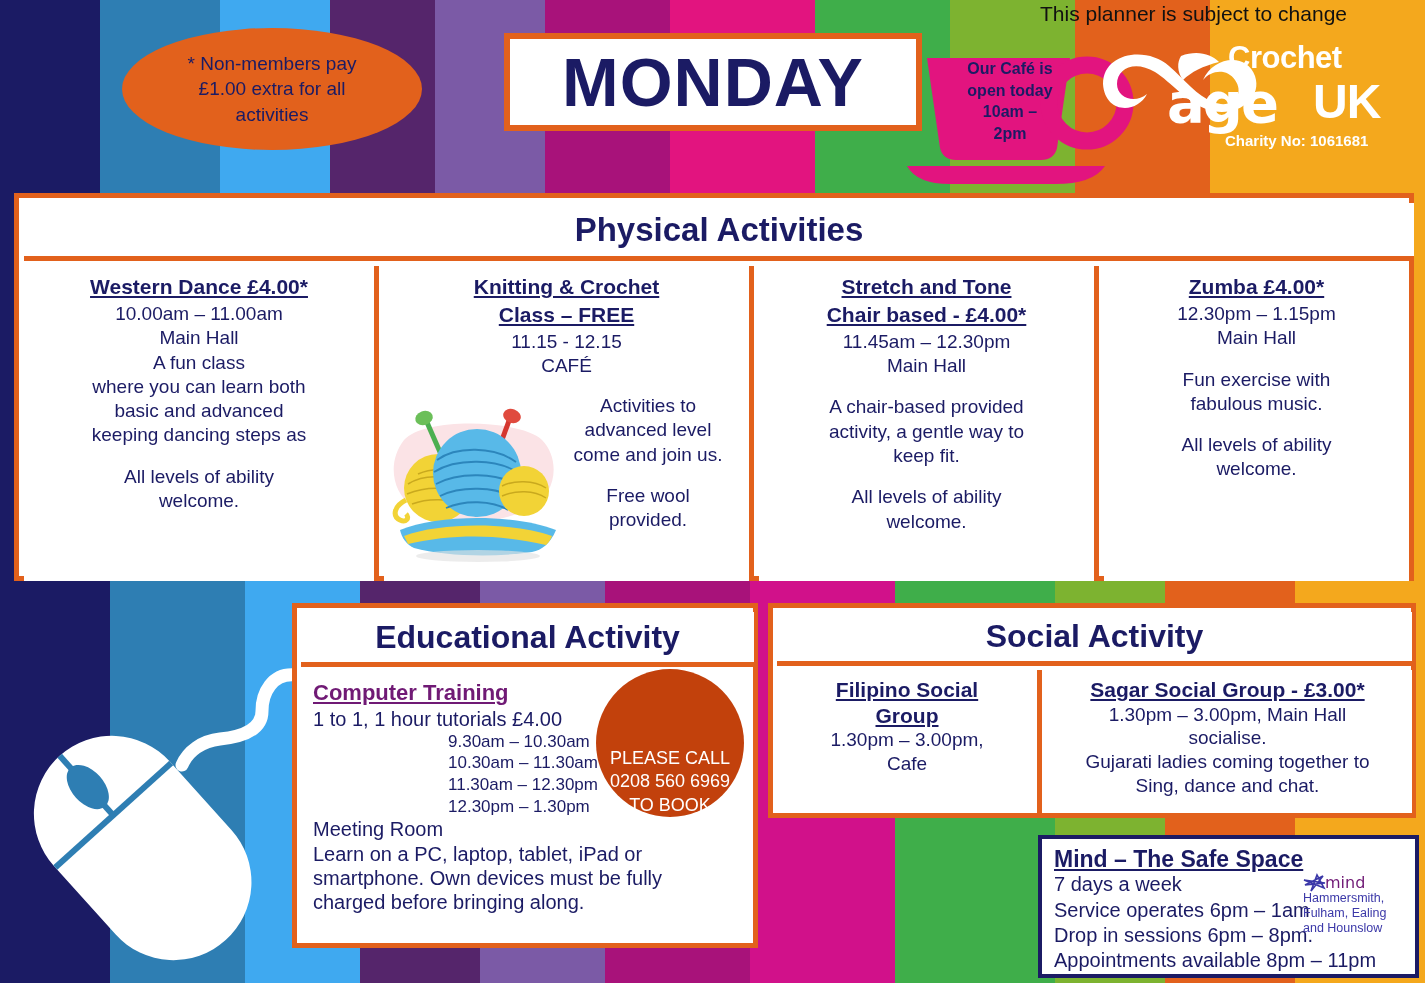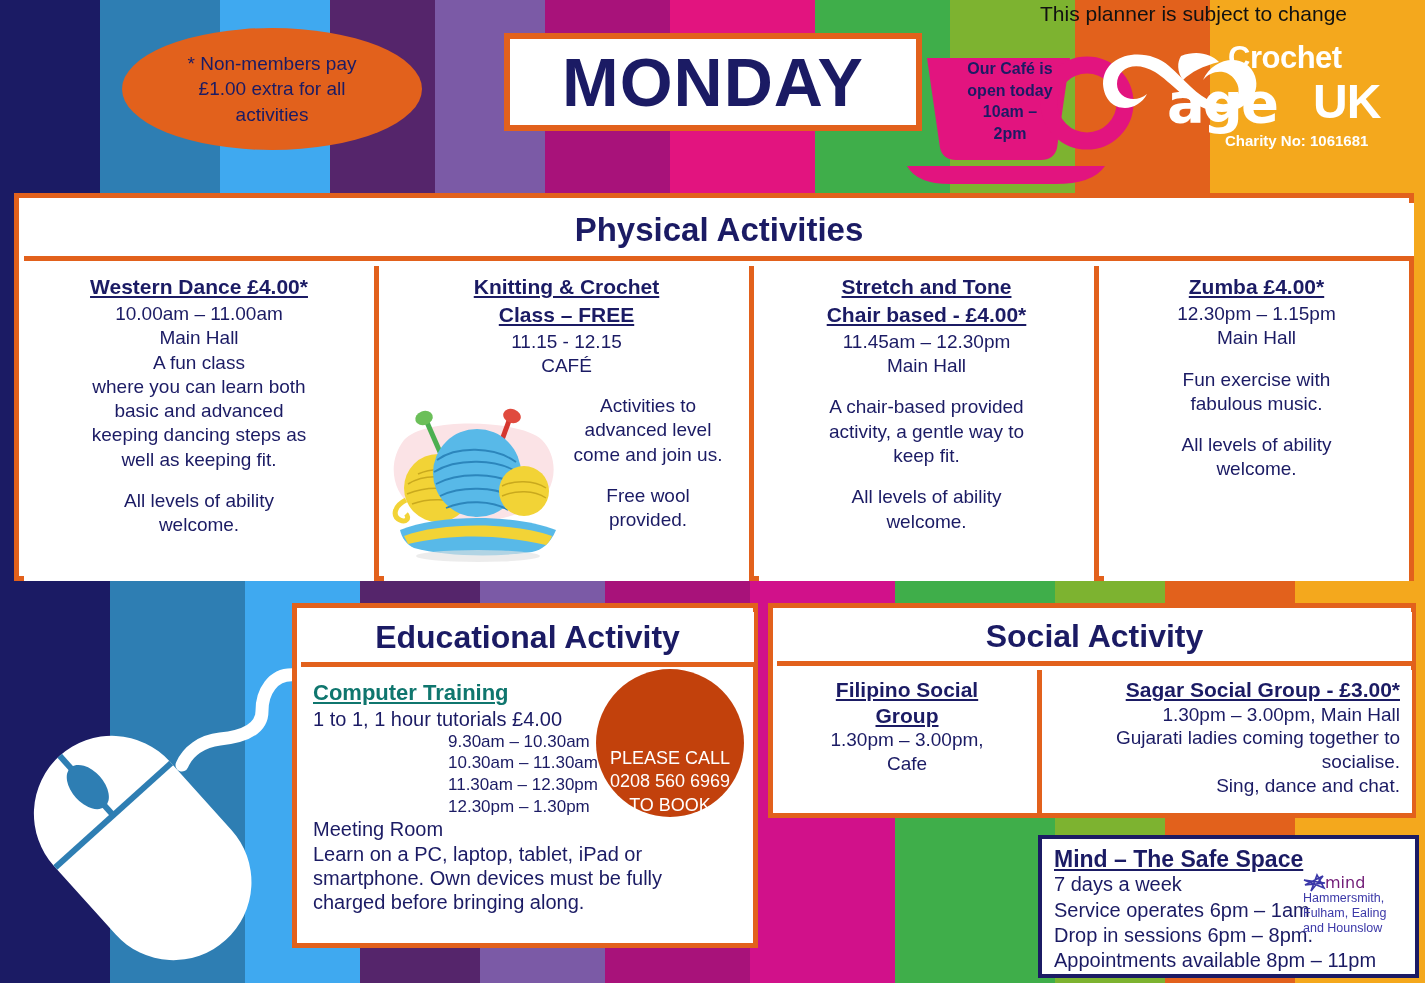--- a/index.html
+++ b/index.html
@@ -110,21 +110,21 @@
     position: absolute; left: 4px; top: 4px; width: 453px; height: 55px;
     background: #ffffff; border-bottom: 5px solid #E2611C;
     display: flex; align-items: center; justify-content: center;
   }
   #edu-hdr .t { font-size: 32px; font-weight: bold; color: #1B1B64; }
   #edu-body {
     position: absolute; left: 4px; top: 63px; width: 453px; height: 273px;
     padding: 8px 12px 0 12px; text-align: left;
   }
   #edu-title {
-    font-size: 22px; font-weight: bold; color: #0f766e; text-decoration: underline;
+    font-size: 22px; font-weight: bold; color: #701a75; text-decoration: underline;
     line-height: 1.25;
   }
   .edu-line { font-size: 20px; color: #1B1B64; line-height: 1.22; }
   .edu-slot { font-size: 17px; color: #1B1B64; line-height: 1.27; margin-left: 135px; }
   #please-call {
     position: absolute; left: 596px; top: 669px; width: 148px; height: 148px;
     background: #c2410c; border-radius: 50%;
     display: flex; flex-direction: column; align-items: center; justify-content: flex-end;
     text-align: center; z-index: 6;
   }
@@ -138,21 +138,21 @@
     display: flex; align-items: center; justify-content: center;
   }
   #soc-hdr .t { font-size: 32px; font-weight: bold; color: #1B1B64; }
   #soc-col-a {
     position: absolute; left: 4px; top: 62px; width: 265px; height: 143px;
     background: #ffffff; border-right: 5px solid #E2611C;
     padding: 7px 8px 0 8px; text-align: center;
   }
   #soc-col-b {
     position: absolute; left: 274px; top: 62px; width: 365px; height: 143px;
-    background: #ffffff; padding: 7px 12px 0 8px; text-align: right;
+    background: #ffffff; padding: 7px 12px 0 8px; text-align: center;
   }
   .soc-title {
     font-size: 21px; font-weight: bold; color: #1B1B64;
     text-decoration: underline; line-height: 1.22;
   }
   .soc-line { font-size: 19px; color: #1B1B64; line-height: 1.25; }
 
   
   #mind-box {
     position: absolute; left: 1038px; top: 835px; width: 381px; height: 143px;
@@ -254,21 +254,20 @@
     </div>
 
     <div class="pcol divr" style="left:5px; width:355px;">
       <div class="act-title">Western Dance £4.00*</div>
       <div class="act-line">10.00am – 11.00am</div>
       <div class="act-line">Main Hall</div>
       <div class="act-line">A fun class</div>
       <div class="act-line">where you can learn both</div>
       <div class="act-line">basic and advanced</div>
       <div class="act-line">keeping dancing steps as</div>
-      <div class="act-line">well as keeping fit.</div>
       <div class="act-gap"></div>
       <div class="act-line">All levels of ability</div>
       <div class="act-line">welcome.</div>
     </div>
 
     <div class="pcol divr" style="left:365px; width:370px; position:absolute;">
       <div class="act-title">Knitting &amp; Crochet</div>
       <div class="act-title">Class – FREE</div>
       <div class="act-line">11.15 - 12.15</div>
       <div class="act-line">CAFÉ</div>
@@ -385,22 +384,22 @@
     </div>
     <div id="soc-col-a">
       <div class="soc-title">Filipino Social</div>
       <div class="soc-title">Group</div>
       <div class="soc-line">1.30pm – 3.00pm,</div>
       <div class="soc-line">Cafe</div>
     </div>
     <div id="soc-col-b">
       <div class="soc-title">Sagar Social Group - £3.00*</div>
       <div class="soc-line">1.30pm – 3.00pm, Main Hall</div>
+      <div class="soc-line">socialise.</div>
       <div class="soc-line">Gujarati ladies coming together to</div>
-      <div class="soc-line">socialise.</div>
       <div class="soc-line">Sing, dance and chat.</div>
     </div>
   </div>
 
   <div id="mind-box">
     <div id="mind-title">Mind – The Safe Space</div>
     <div class="mind-line">7 days a week</div>
     <div class="mind-line">Service operates 6pm – 1am</div>
     <div class="mind-line">Drop in sessions 6pm – 8pm.</div>
     <div class="mind-line">Appointments available 8pm – 11pm</div>

